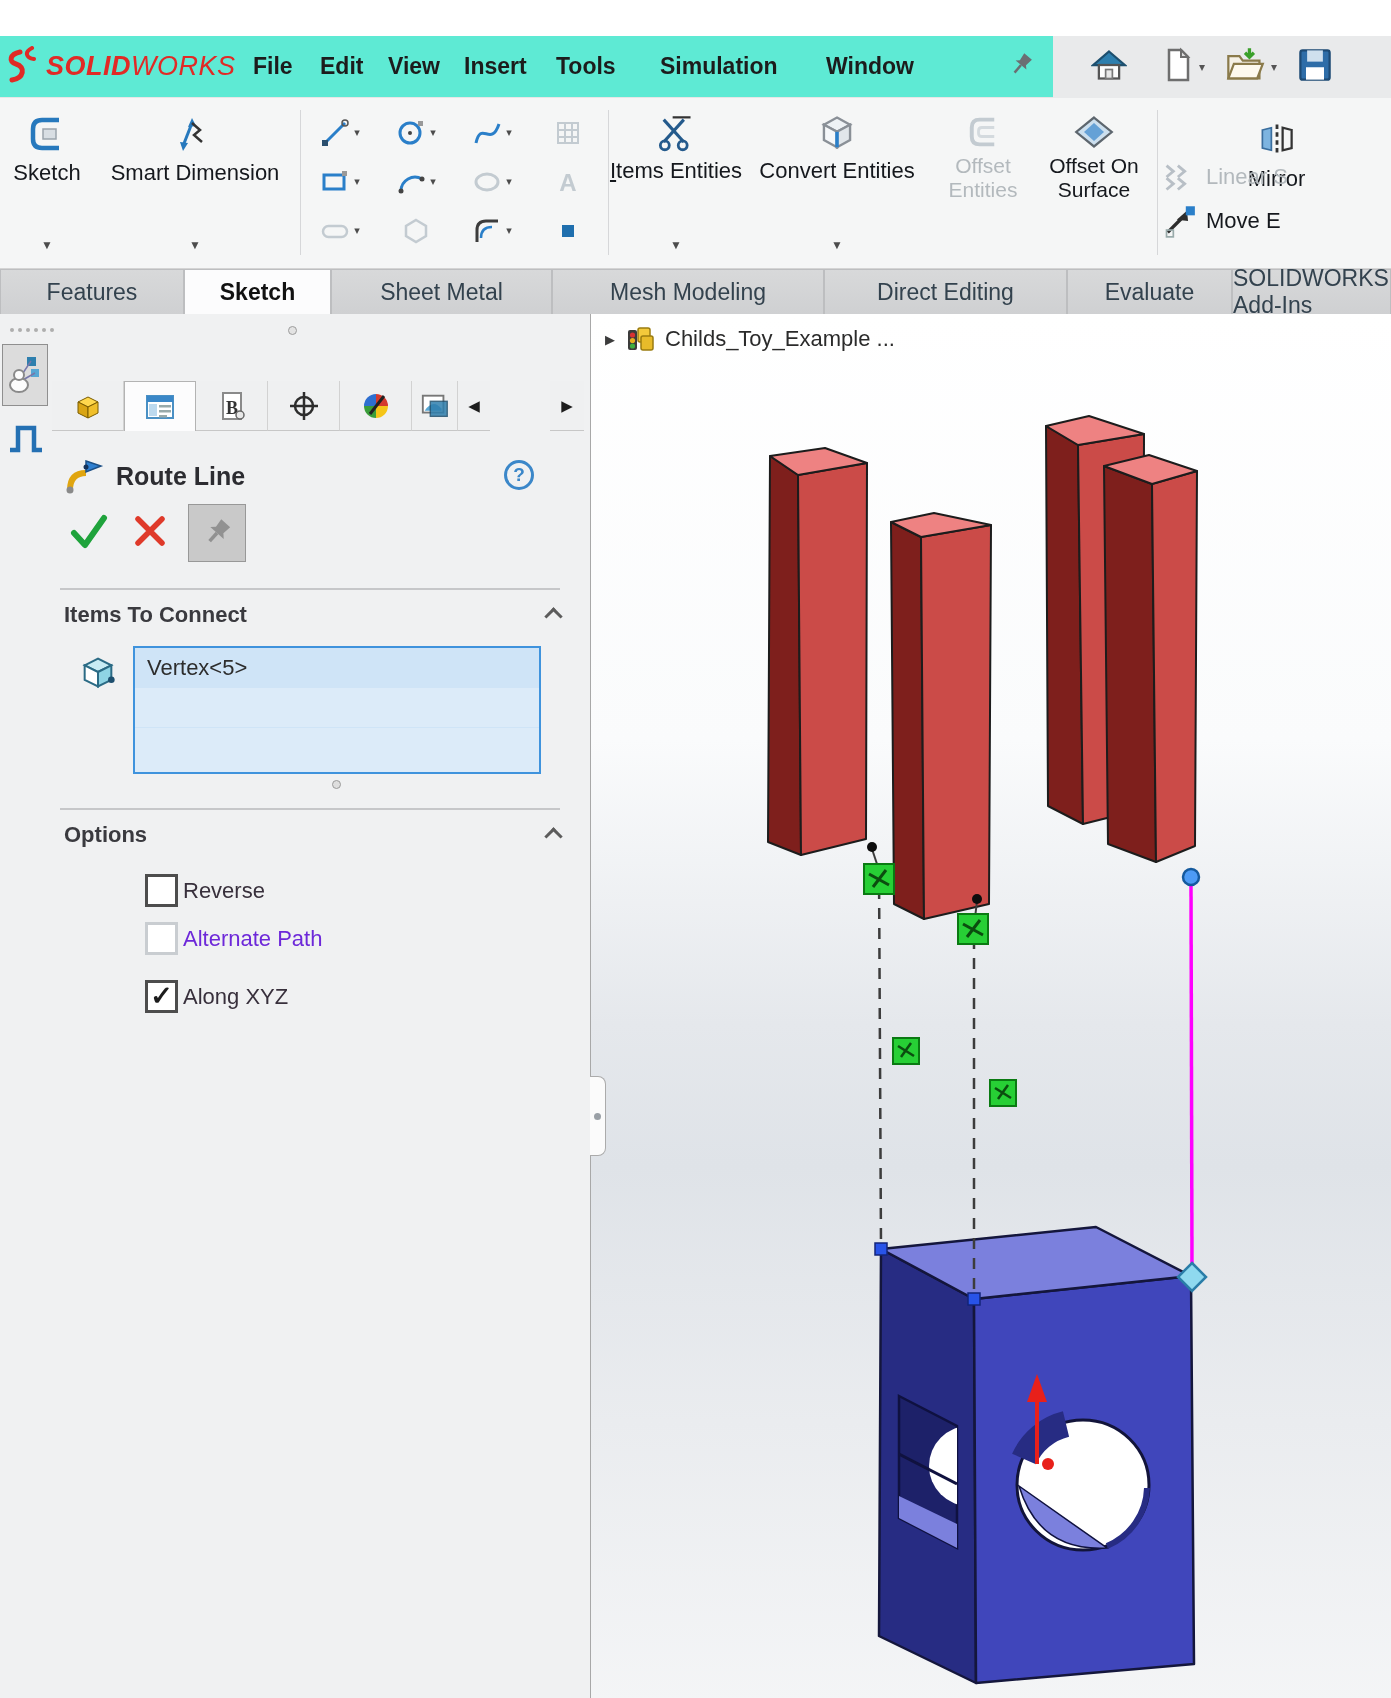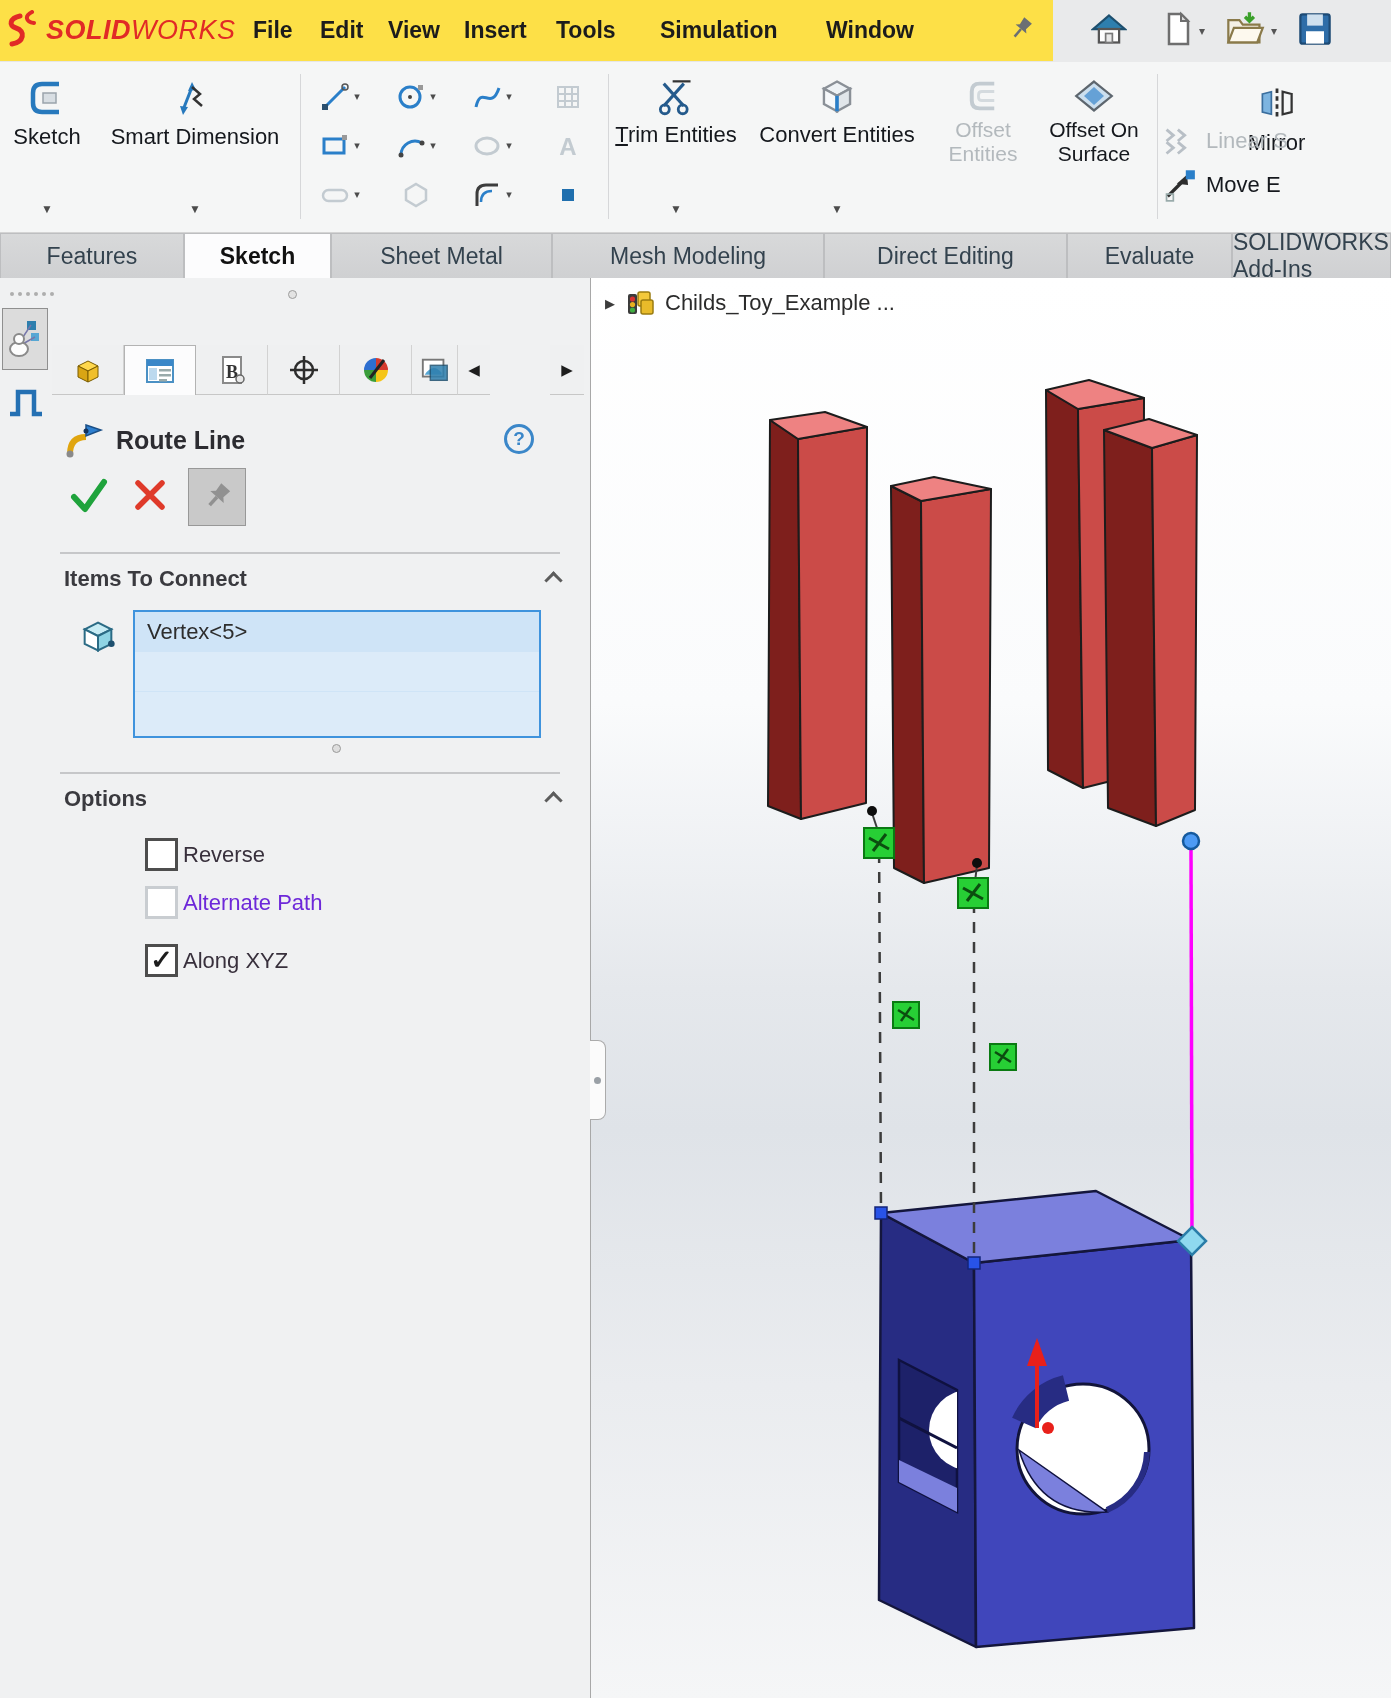--- a/index.html
+++ b/index.html
@@ -1,20 +1,20 @@
 <!DOCTYPE html>
 <html style="--logo-red: #e12a26; --selection-blue: #2a6fd2; --column-red-top: #ee8282; --column-red-light: #cb4b48; --column-red-dark: #7e1f1c; --box-blue-top: #7b80dd; --box-blue-light: #4046bb; --box-blue-dark: #272c83; --route-magenta: #ff00ff; --marker-green: #27cf35; --arrow-red: #e8201a;"><head>
 <meta charset="utf-8">
 <style>
   * { margin:0; padding:0; box-sizing:border-box; }
   html,body { font-family:"Liberation Sans", sans-serif; }
   body { width:1391px; height:1698px; position:relative; overflow:hidden; background:#fff; }
 
   
-  .menubar { position:relative; height:62px; background:#fde047; border-bottom:1px solid #e6e6e6; }
+  .menubar { position:relative; height:62px; background:#5eead4; border-bottom:1px solid #e6e6e6;margin-top:36px; }
   .logo { position:absolute; left:6px; top:10px; display:flex; align-items:center; }
   .logo-text { font-style:italic; font-size:27px; color:var(--logo-red,#e12a26); letter-spacing:.5px; margin-left:4px; }
   .logo-text b { font-weight:800; }
   .logo-text span { font-weight:300; }
   .menu-item { position:absolute; top:17px; font-size:23px; font-weight:600; color:#1c1c1c; cursor:default; }
   .m0{left:253px}.m1{left:320px}.m2{left:388px}.m3{left:464px}.m4{left:556px}.m5{left:660px}.m6{left:826px}
   .menu-pin { position:absolute; left:1008px; top:16px; }
   .qa-region { position:absolute; left:1053px; top:0; width:338px; height:62px; background:#e9eaeb; display:flex; align-items:center; gap:6px; padding-left:38px; }
   .qa-caret { font-size:12px; color:#555; }
 
@@ -257,21 +257,21 @@
   <div class="vsep" style="left:608px;"></div>
 
   <div class="tb-big" style="left:614px;width:124px;">
     <svg width="38" height="38" viewBox="0 0 34 34">
       <line x1="6" y1="5" x2="24" y2="25" stroke="#245a8c" stroke-width="2.8"></line>
       <line x1="24" y1="5" x2="6" y2="25" stroke="#245a8c" stroke-width="2.8"></line>
       <circle cx="7" cy="28" r="4" fill="none" stroke="#245a8c" stroke-width="2.5"></circle>
       <circle cx="23" cy="28" r="4" fill="none" stroke="#245a8c" stroke-width="2.5"></circle>
       <line x1="14" y1="3" x2="30" y2="3" stroke="#333" stroke-width="2"></line>
     </svg>
-    <span class="lbl ul-first">Trim Entities</span>
+    <span class="lbl ul-first">Items Entities</span>
     <span class="caret">▼</span>
   </div>
   <div class="tb-big" style="left:742px;width:190px;">
     <svg width="38" height="38" viewBox="0 0 32 32">
       <polygon points="16,3 27,9 16,15 5,9" fill="#eef2f5" stroke="#8a9097" stroke-width="2"></polygon>
       <polygon points="5,9 16,15 16,28 5,22" fill="#f6f8fa" stroke="#8a9097" stroke-width="2"></polygon>
       <polygon points="16,15 27,9 27,22 16,28" fill="#e1e6ea" stroke="#8a9097" stroke-width="2"></polygon>
       <line x1="16" y1="15" x2="16" y2="28" stroke="#2a7fc9" stroke-width="3"></line>
     </svg>
     <span class="lbl">Convert Entities</span>

